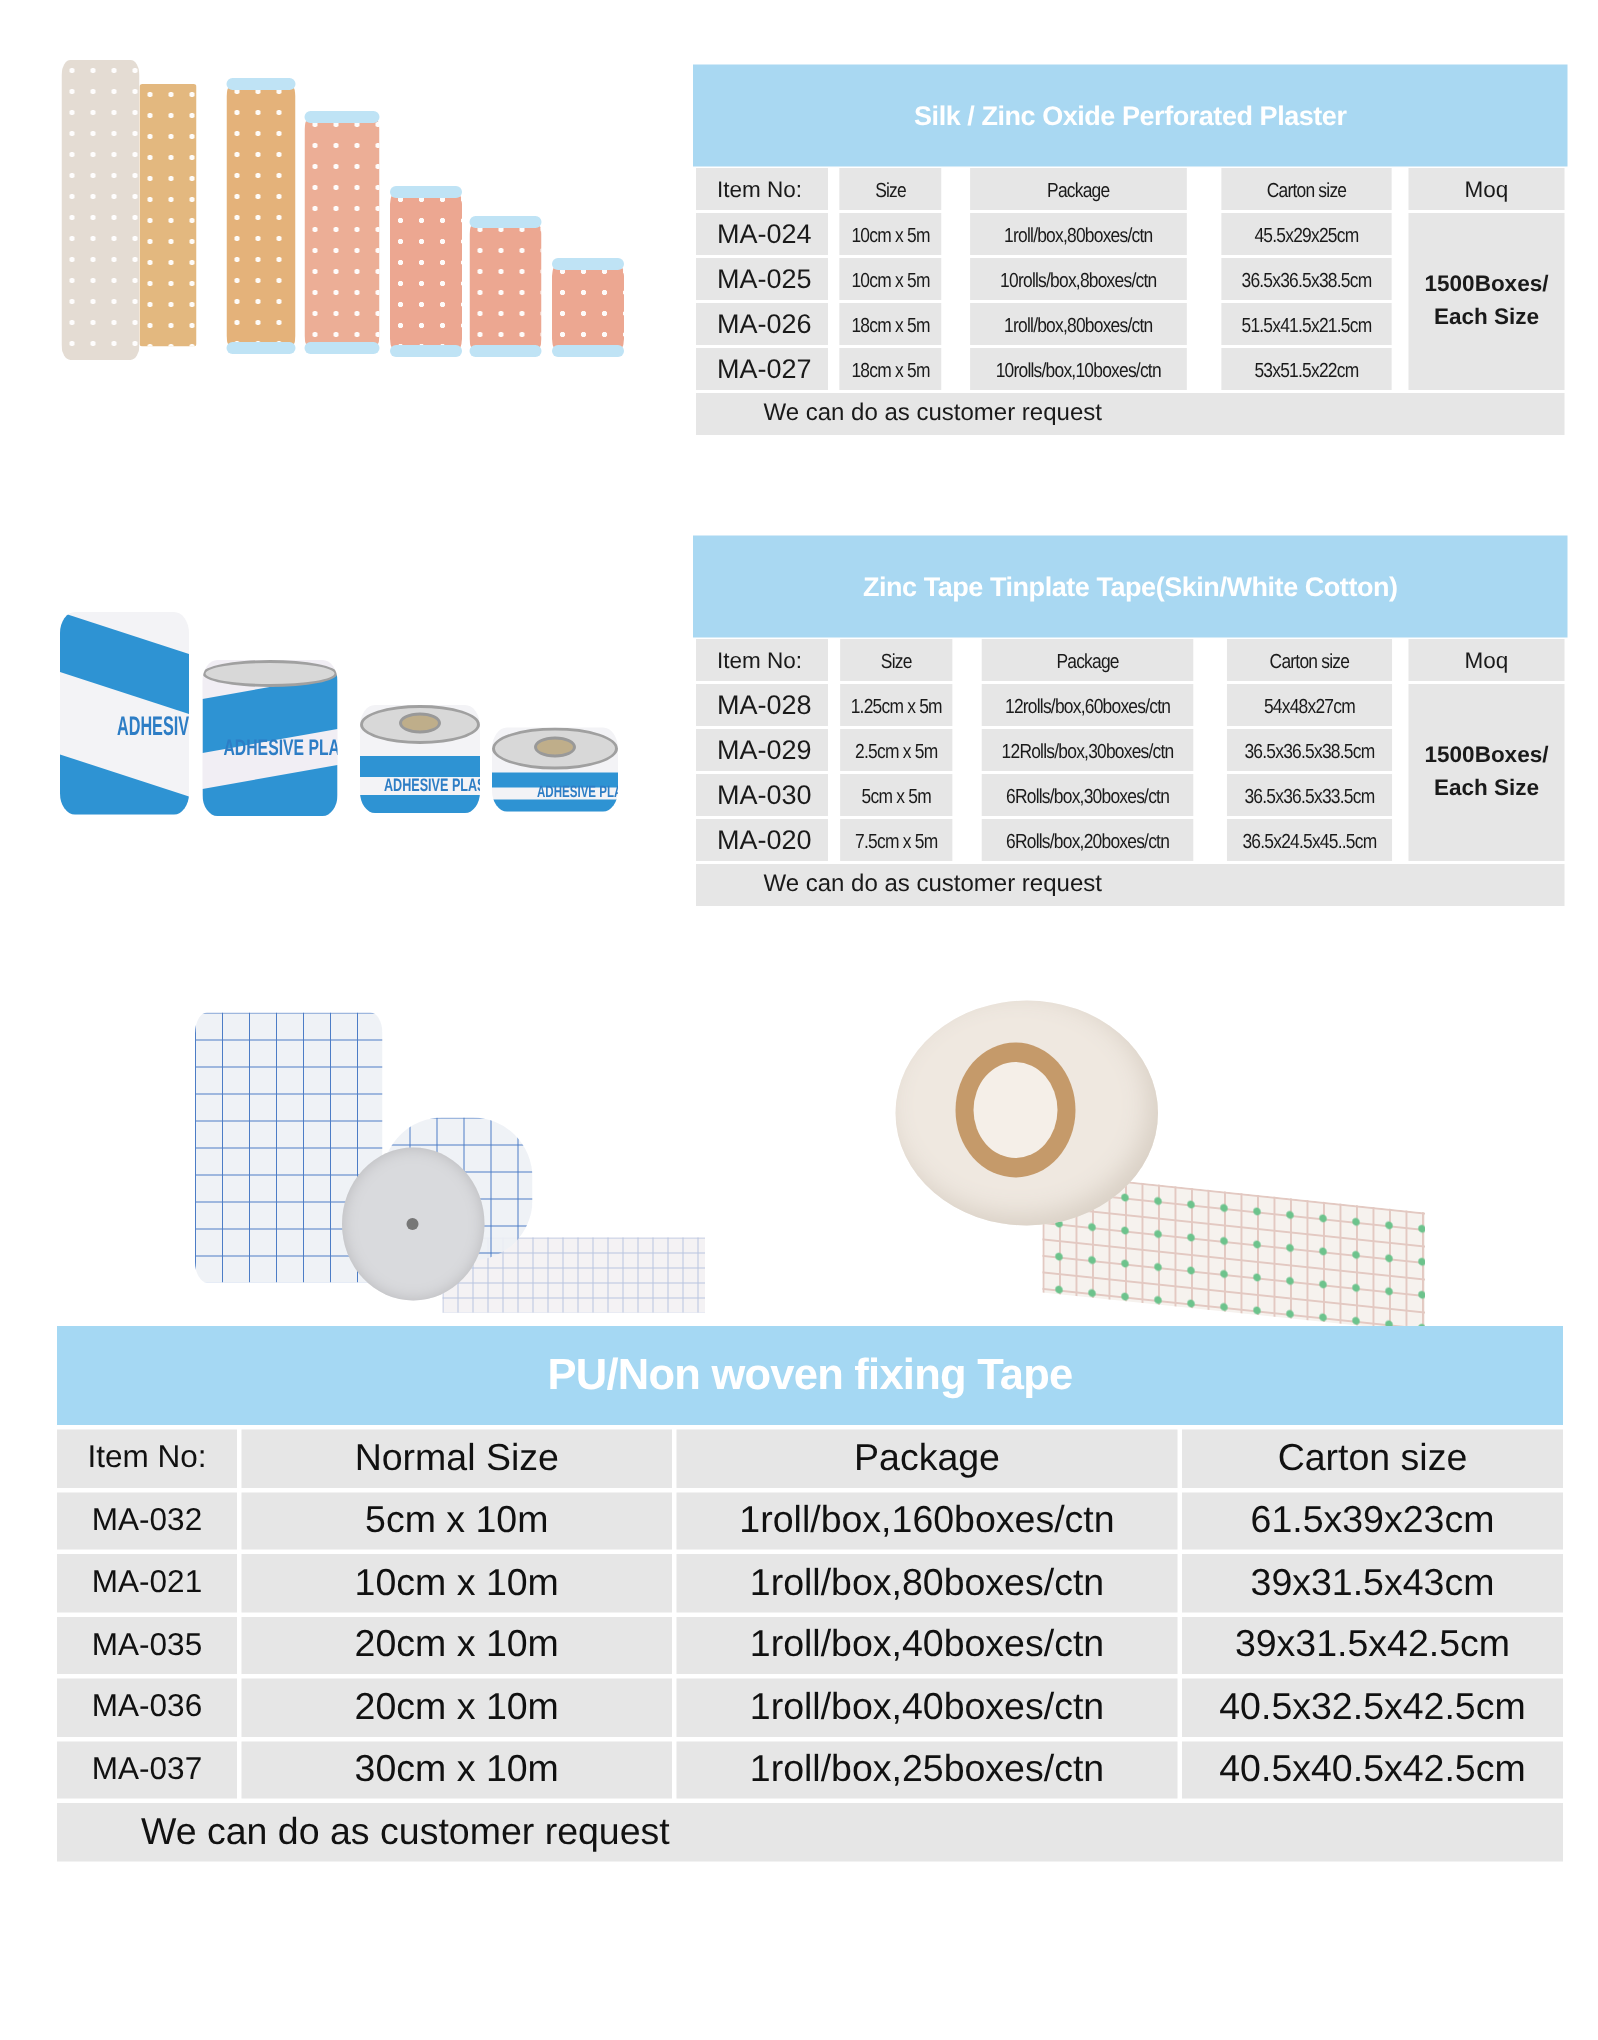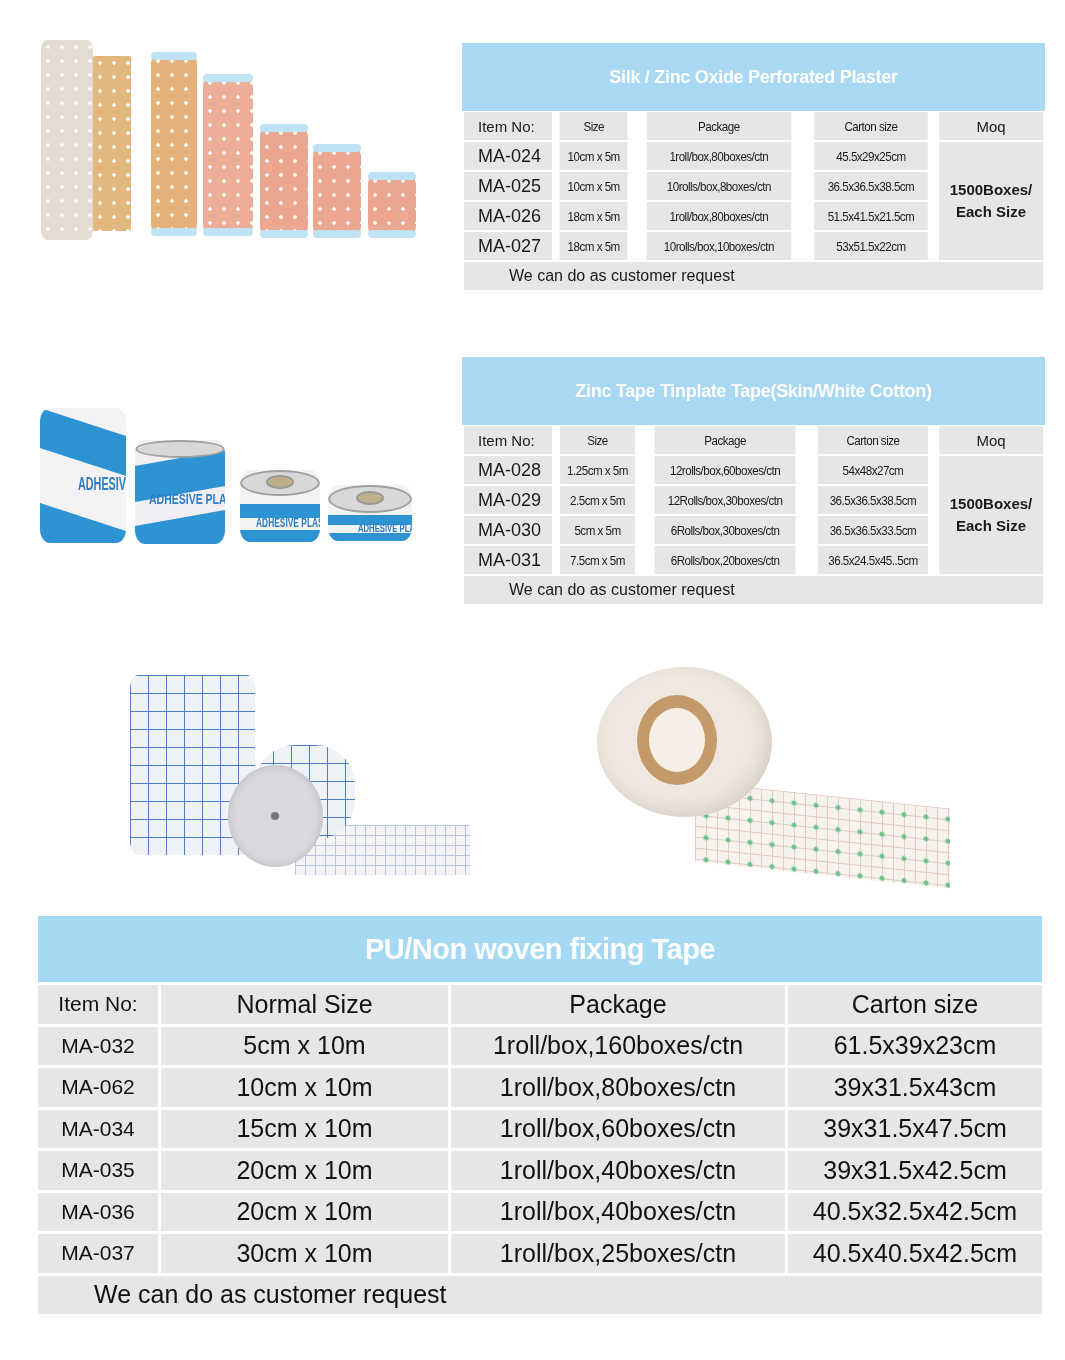--- a/index.html
+++ b/index.html
@@ -16,21 +16,21 @@
   .spec td { background: #e6e6e6; text-align: center; font-size: 13.5px; height: 28px; padding: 0;
              color: #1a1a1a; }
   .spec td.item { font-size: 18px; text-align: left; padding-left: 14px; width: 74px; }
   .spec td.cond { font-family: "Liberation Sans Narrow", "Liberation Sans", sans-serif;
                   letter-spacing: -0.6px; transform: scaleX(0.86); }
   .spec td.hdr { font-size: 15px; }
   .spec td.moq { font-size: 15px; line-height: 22px; font-weight: bold; }
   .spec td.note { text-align: left; padding-left: 45px; font-size: 16px; height: 28px; }
 
   
-  .big { position: absolute; left: 38px; top: 916px; width: 1004px; }
+  .big { position: absolute; left: 38px; top: 884px; width: 1004px; }
   .big .title { height: 66px; background: #a5d8f3; color: #fff; font-weight: bold; font-size: 29px;
                 display: flex; align-items: center; justify-content: center; letter-spacing: -0.5px; }
   .big table { border-collapse: separate; border-spacing: 3px; width: 100%; margin-top: 0px; margin-left: -3px; width: calc(100% + 6px); }
   .big td { background: #e6e6e6; text-align: center; font-size: 25px; height: 38.5px; padding: 0; color: #111; }
   .big td.item { font-size: 21px; width: 120px; }
   .big td.note { text-align: left; padding-left: 56px; font-size: 25px; }
 
   
   .roll { position: absolute; border-radius: 6px / 10px; }
   .dots { background-image: radial-gradient(circle, rgba(255,255,255,0.95) 1.5px, transparent 2px);
@@ -172,21 +172,21 @@
       <td class="cond">12Rolls/box,30boxes/ctn</td>
       <td class="cond">36.5x36.5x38.5cm</td>
     </tr>
     <tr>
       <td class="item">MA-030</td>
       <td class="cond">5cm x 5m</td>
       <td class="cond">6Rolls/box,30boxes/ctn</td>
       <td class="cond">36.5x36.5x33.5cm</td>
     </tr>
     <tr>
-      <td class="item">MA-031</td>
+      <td class="item">MA-020</td>
       <td class="cond">7.5cm x 5m</td>
       <td class="cond">6Rolls/box,20boxes/ctn</td>
       <td class="cond">36.5x24.5x45..5cm</td>
     </tr>
     <tr>
       <td class="note" colspan="5">We can do as customer request</td>
     </tr>
   </tbody>
     </table>
 </div>
@@ -232,30 +232,24 @@
       <td style="width:334px;">Package</td>
       <td>Carton size</td>
     </tr>
     <tr>
       <td class="item">MA-032</td>
       <td>5cm x 10m</td>
       <td>1roll/box,160boxes/ctn</td>
       <td>61.5x39x23cm</td>
     </tr>
     <tr>
-      <td class="item">MA-062</td>
+      <td class="item">MA-021</td>
       <td>10cm x 10m</td>
       <td>1roll/box,80boxes/ctn</td>
       <td>39x31.5x43cm</td>
-    </tr>
-    <tr>
-      <td class="item">MA-034</td>
-      <td>15cm x 10m</td>
-      <td>1roll/box,60boxes/ctn</td>
-      <td>39x31.5x47.5cm</td>
     </tr>
     <tr>
       <td class="item">MA-035</td>
       <td>20cm x 10m</td>
       <td>1roll/box,40boxes/ctn</td>
       <td>39x31.5x42.5cm</td>
     </tr>
     <tr>
       <td class="item">MA-036</td>
       <td>20cm x 10m</td>

